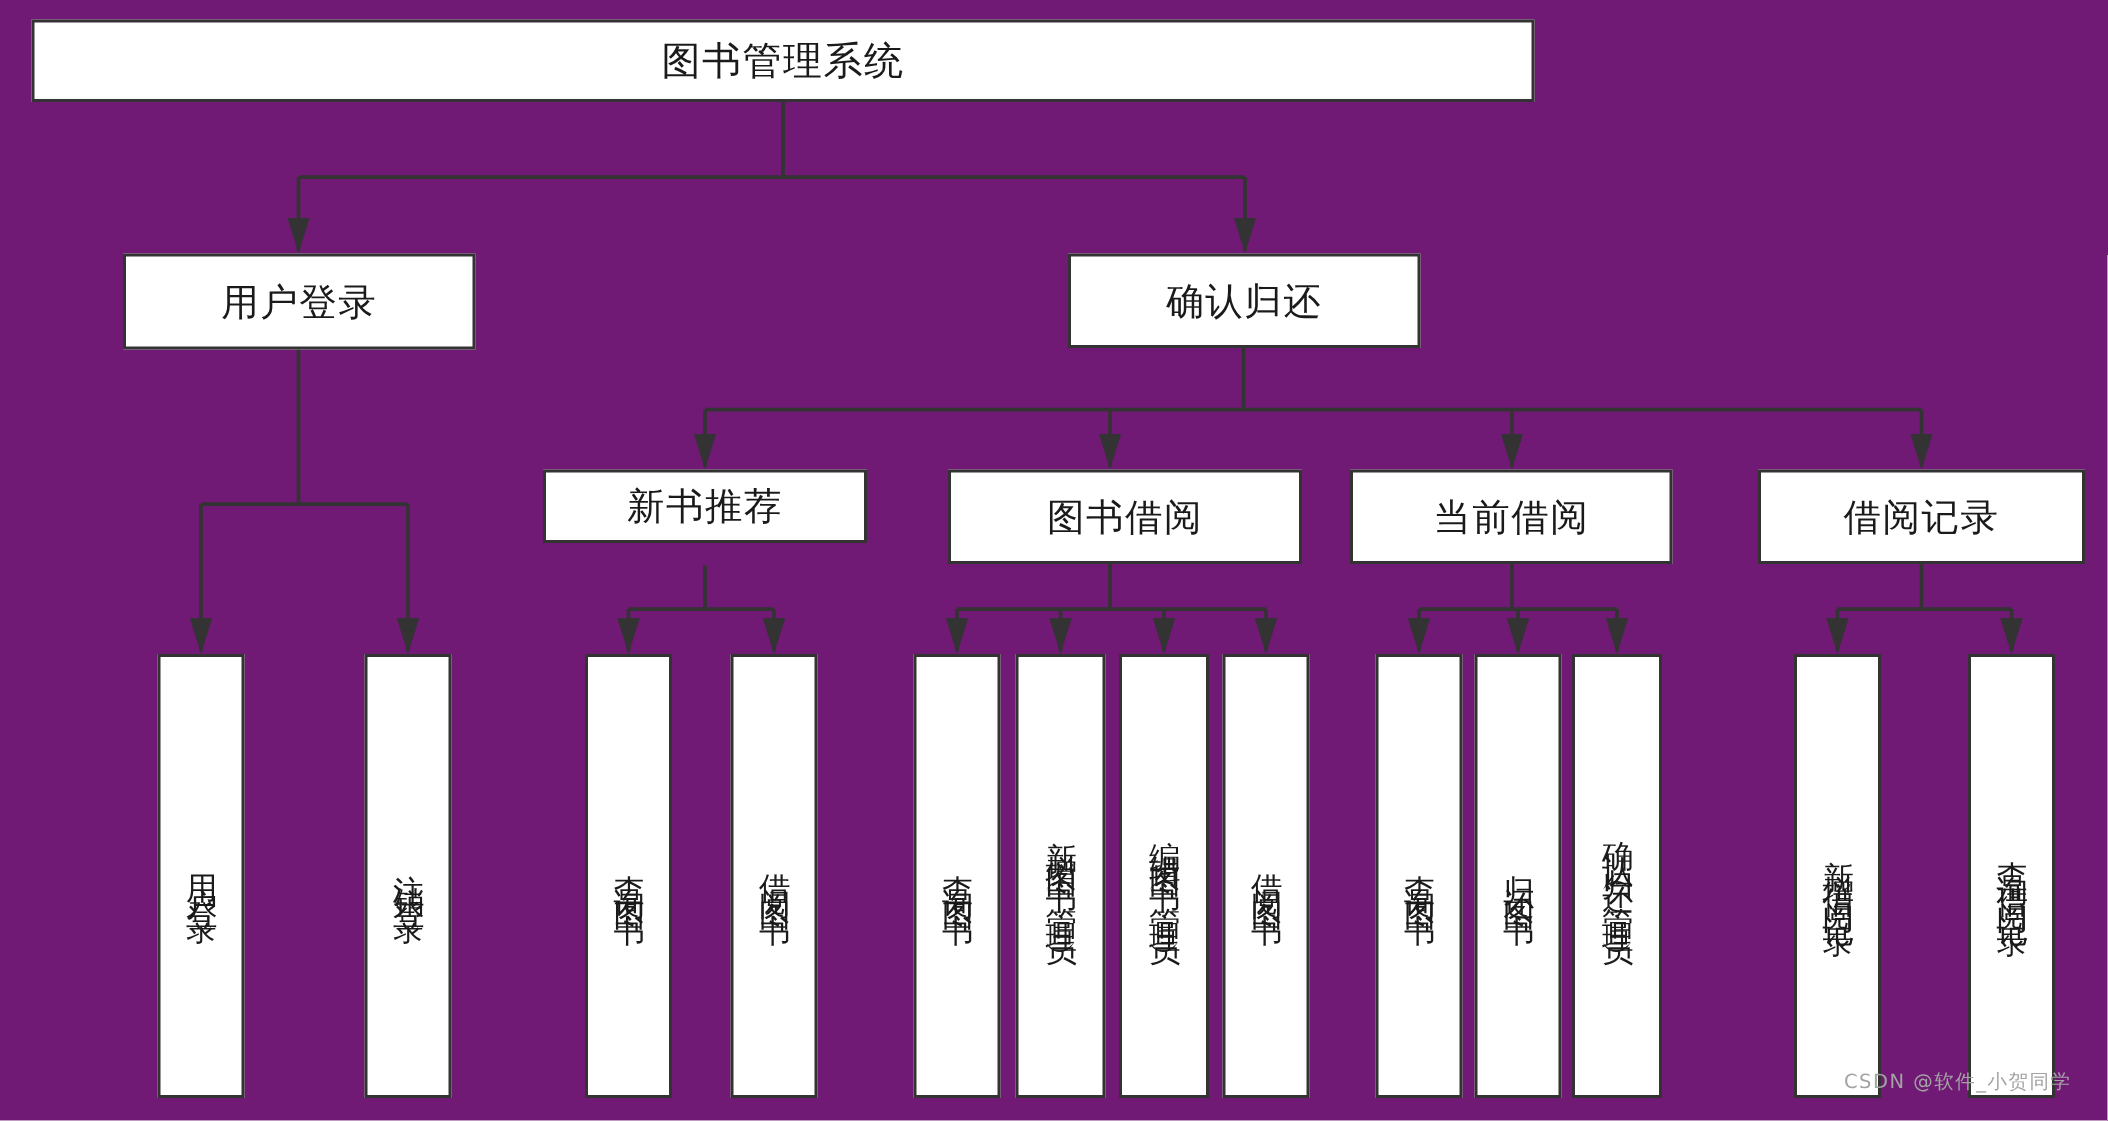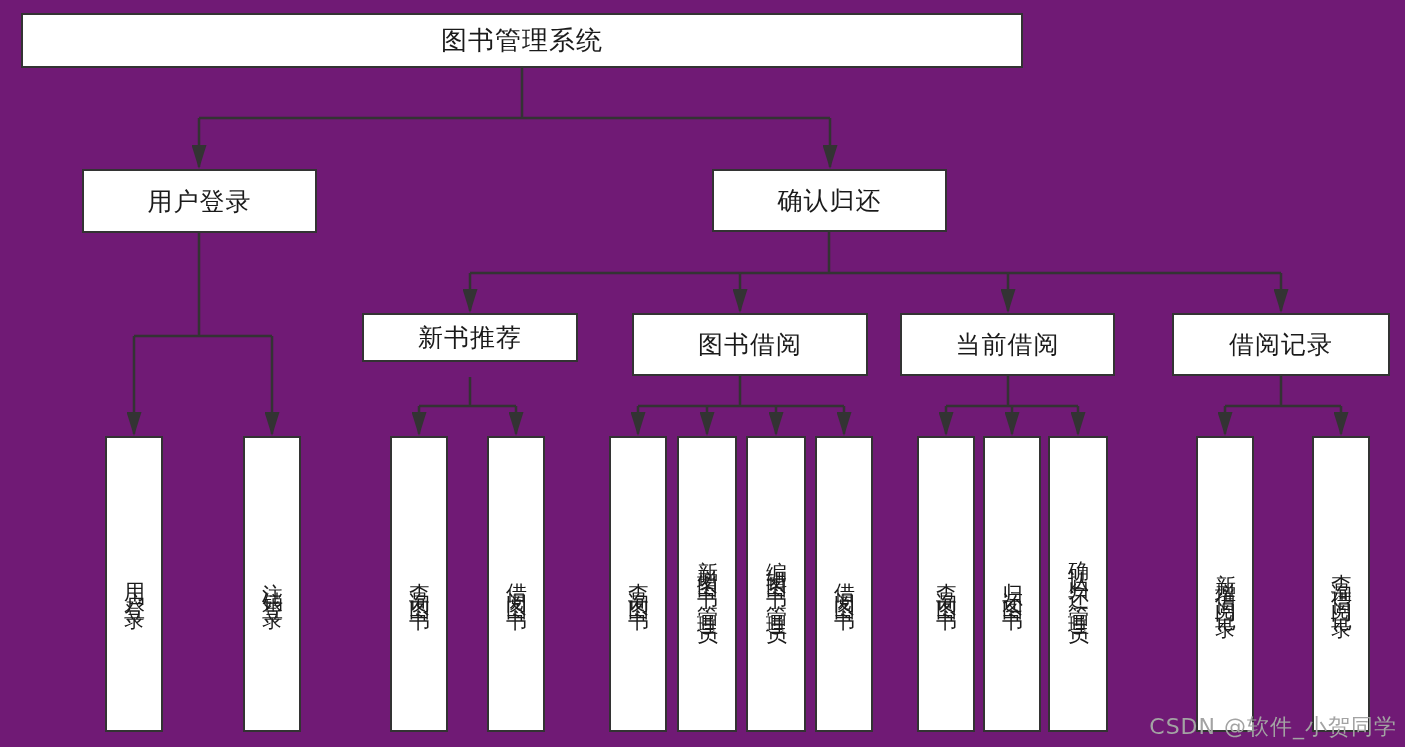--- a/index.html
+++ b/index.html
@@ -12,21 +12,21 @@
     position:absolute;background:#ffffff;border:2px solid #333333;box-sizing:border-box;
     display:flex;align-items:center;justify-content:center;color:#1a1a1a;
   }
   .hlabel{font-size:25px;letter-spacing:1px;white-space:nowrap;}
   .root .hlabel{font-size:26px;}
   .vtext{
     writing-mode:vertical-rl;font-size:21px;letter-spacing:9px;line-height:1;
     color:#1a1a1a;white-space:nowrap;
   }
   .watermark{
-    position:absolute;top:712px;right:8px;color:#a3a3a3;font-size:22px;
+    position:absolute;top:712px;right:24px;color:#a3a3a3;font-size:13px;
     letter-spacing:1px;white-space:nowrap;
   }
 </style>
 </head>
 <body>
 
 <div class="canvas">
 
   <svg class="connectors" viewBox="0 0 1405 747" xmlns="http://www.w3.org/2000/svg">
     <defs>

